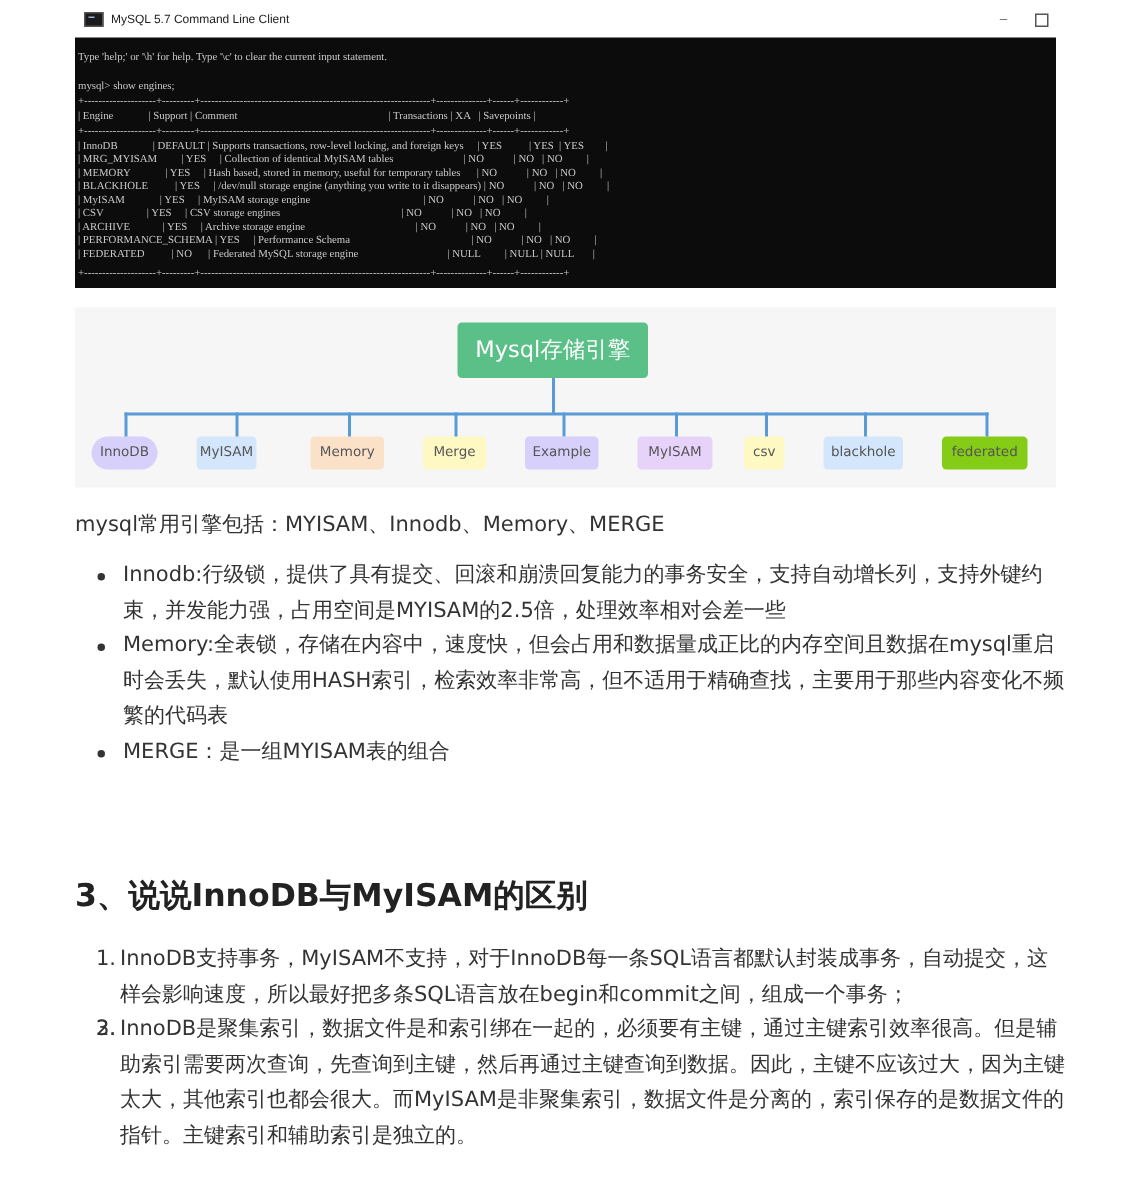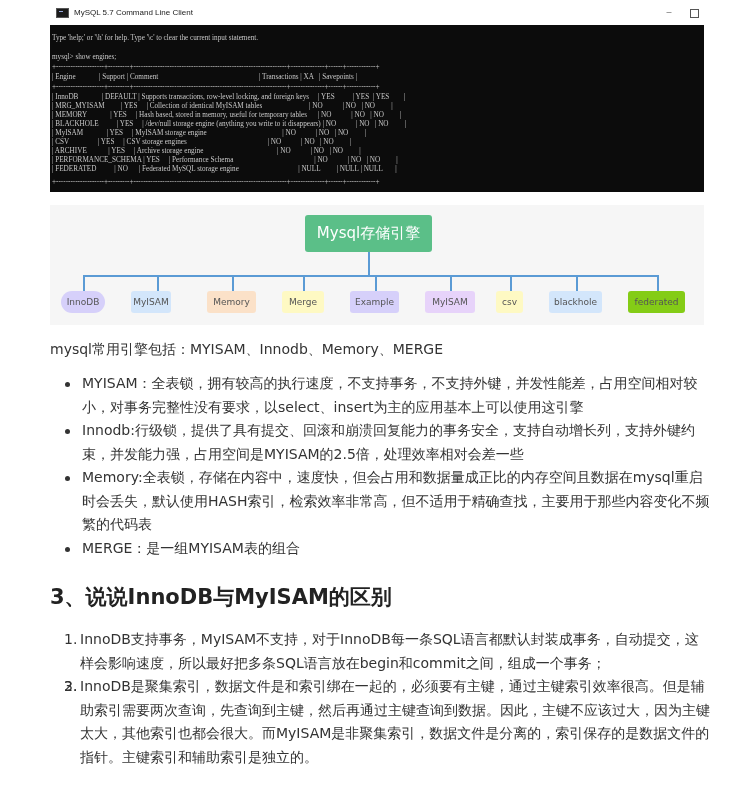--- a/index.html
+++ b/index.html
@@ -97,21 +97,20 @@
     <div class="drop" style="left: 325px;"></div>
     <div class="drop" style="left: 400px;"></div>
     <div class="drop" style="left: 460px;"></div>
     <div class="drop" style="left: 526px;"></div>
     <div class="drop" style="left: 607px;"></div>
   </div>
 
 <div class="p" style="top:341px">mysql常用引擎包括：MYISAM、Innodb、Memory、MERGE</div>
 
 <ul class="bullets">
-  <li>MYISAM：全表锁，拥有较高的执行速度，不支持事务，不支持外键，并发性能差，占用空间相对较小，对事务完整性没有要求，以select、insert为主的应用基本上可以使用这引擎</li>
   <li>Innodb:行级锁，提供了具有提交、回滚和崩溃回复能力的事务安全，支持自动增长列，支持外键约束，并发能力强，占用空间是MYISAM的2.5倍，处理效率相对会差一些</li>
   <li>Memory:全表锁，存储在内容中，速度快，但会占用和数据量成正比的内存空间且数据在mysql重启时会丢失，默认使用HASH索引，检索效率非常高，但不适用于精确查找，主要用于那些内容变化不频繁的代码表</li>
   <li>MERGE：是一组MYISAM表的组合</li>
 </ul>
 
 <div class="h3">3、说说InnoDB与MyISAM的区别</div>
 
 <ol class="olist">
   <li><span class="num">1.</span><span>InnoDB支持事务，MyISAM不支持，对于InnoDB每一条SQL语言都默认封装成事务，自动提交，这样会影响速度，所以最好把多条SQL语言放在begin和commit之间，组成一个事务；</span></li>
   <li><span class="num">2.</span></li>

